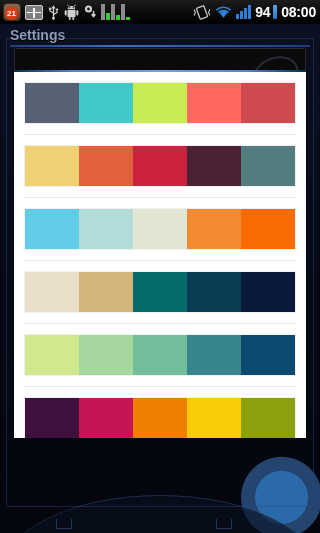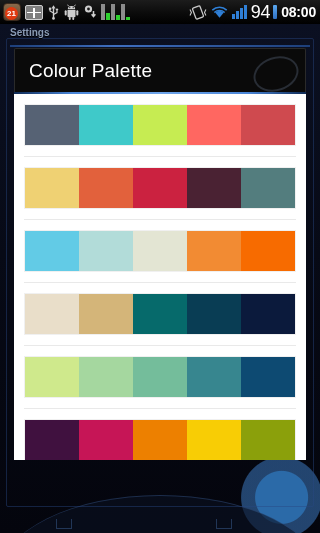--- a/index.html
+++ b/index.html
@@ -128,22 +128,22 @@
 
   .wifi-ico { width: 17px; height: 14px; }
   .cell-ico { display: flex; align-items: flex-end; gap: 1px; height: 14px; }
   .cell-ico i { width: 3px; background: #2f7fd6; }
 
   .batt {
     display: flex; align-items: center; gap: 3px;
   }
   .batt-num {
     color: #fff;
-    font-size: 18px;
-    font-weight: normal;
+    font-size: 14px;
+    font-weight: bold;
     letter-spacing: -0.3px;
     font-family: "Liberation Sans", sans-serif;
   }
   .batt-bar {
     width: 4px; height: 14px;
     background: linear-gradient(180deg, #5aa8f0, #2f6fc0);
     border-radius: 1px;
   }
   .clock {
     color: #fff;
@@ -151,21 +151,21 @@
     font-weight: bold;
     letter-spacing: -0.2px;
     font-family: "Liberation Sans", sans-serif;
   }
 
   
   .app-title {
     position: absolute;
     top: 27px; left: 10px;
     color: #8a9bb5;
-    font-size: 10px;
+    font-size: 14px;
     font-weight: bold;
     z-index: 5;
     text-shadow: 0 1px 0 #000;
   }
   .app-title-underline {
     position: absolute;
     top: 45px; left: 10px; right: 10px;
     height: 2px;
     background: linear-gradient(90deg, #1d3f7a, #3f6fc0 35%, #1d3f7a);
     z-index: 5;
@@ -347,21 +347,20 @@
       </span>
 
       <span class="clock">08:00</span>
     </div>
   </div>
 
   <div class="dialog">
 
     <div class="dlg-head">
       <div class="dlg-head-swirl"></div>
-      <div class="dlg-title">Colour Palette</div>
     </div>
     <div class="dlg-accent"></div>
 
     <div class="dlg-body" id="palette-list">
         <div class="palette-row" title="slate-turquoise-lime-coral-red">
           <div class="sw" style="background: rgb(86, 98, 116);"></div>
           <div class="sw" style="background: rgb(63, 201, 201);"></div>
           <div class="sw" style="background: rgb(198, 236, 82);"></div>
           <div class="sw" style="background: rgb(255, 103, 97);"></div>
           <div class="sw" style="background: rgb(207, 74, 79);"></div>

